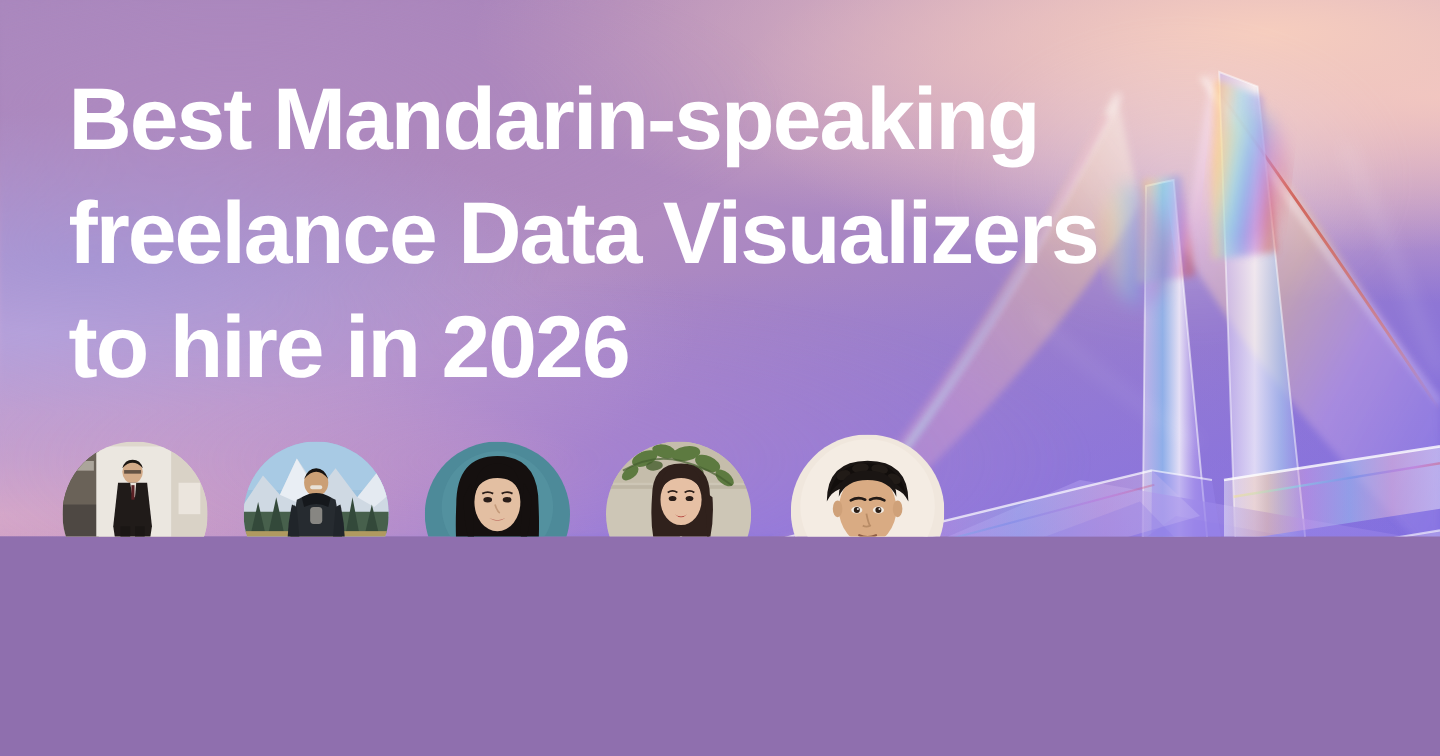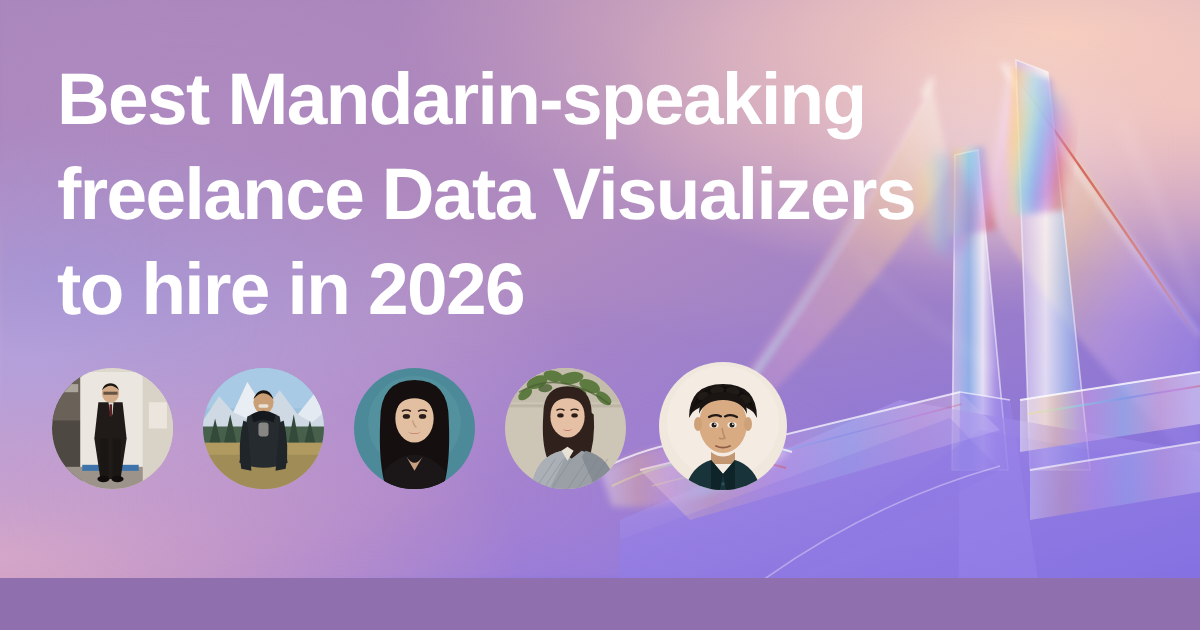--- a/index.html
+++ b/index.html
@@ -2,21 +2,21 @@
 <html><head>
 <meta charset="utf-8">
 <title>Contra Social Card</title>
 <style>
   * { margin:0; padding:0; box-sizing:border-box; }
   html,body { width:1200px; height:630px; overflow:hidden; background:#8f6fae; }
   body { font-family:"Liberation Sans", sans-serif; }
 
   .card {
     position:relative;
-    width:1200px; height:578px;
+    width:1200px; height:447px;
     overflow:hidden;
     isolation:isolate;
   }
 
   
   .bg-base {
     position:absolute; inset:0;
     background:
       radial-gradient(120% 90% at 88% 6%,  #f6cdbe 0%, rgba(246,205,190,0) 46%),
       radial-gradient(90% 70% at 100% 18%, #e9b9c4 0%, rgba(233,185,196,0) 55%),

